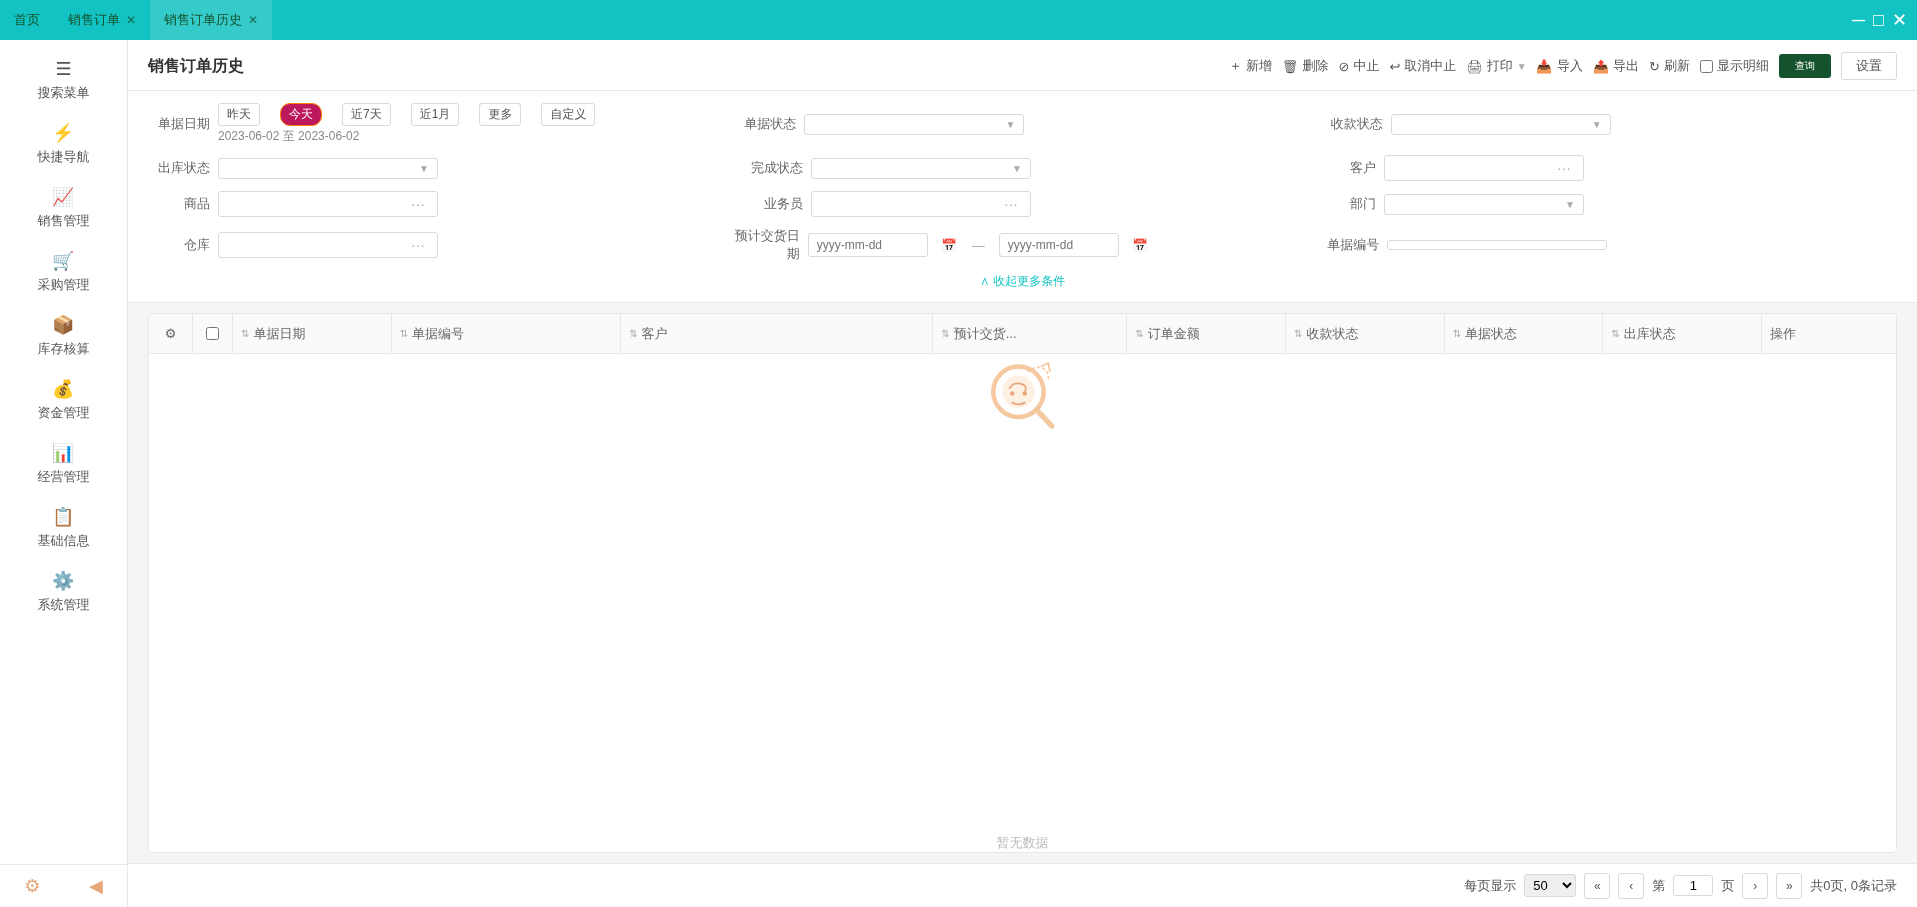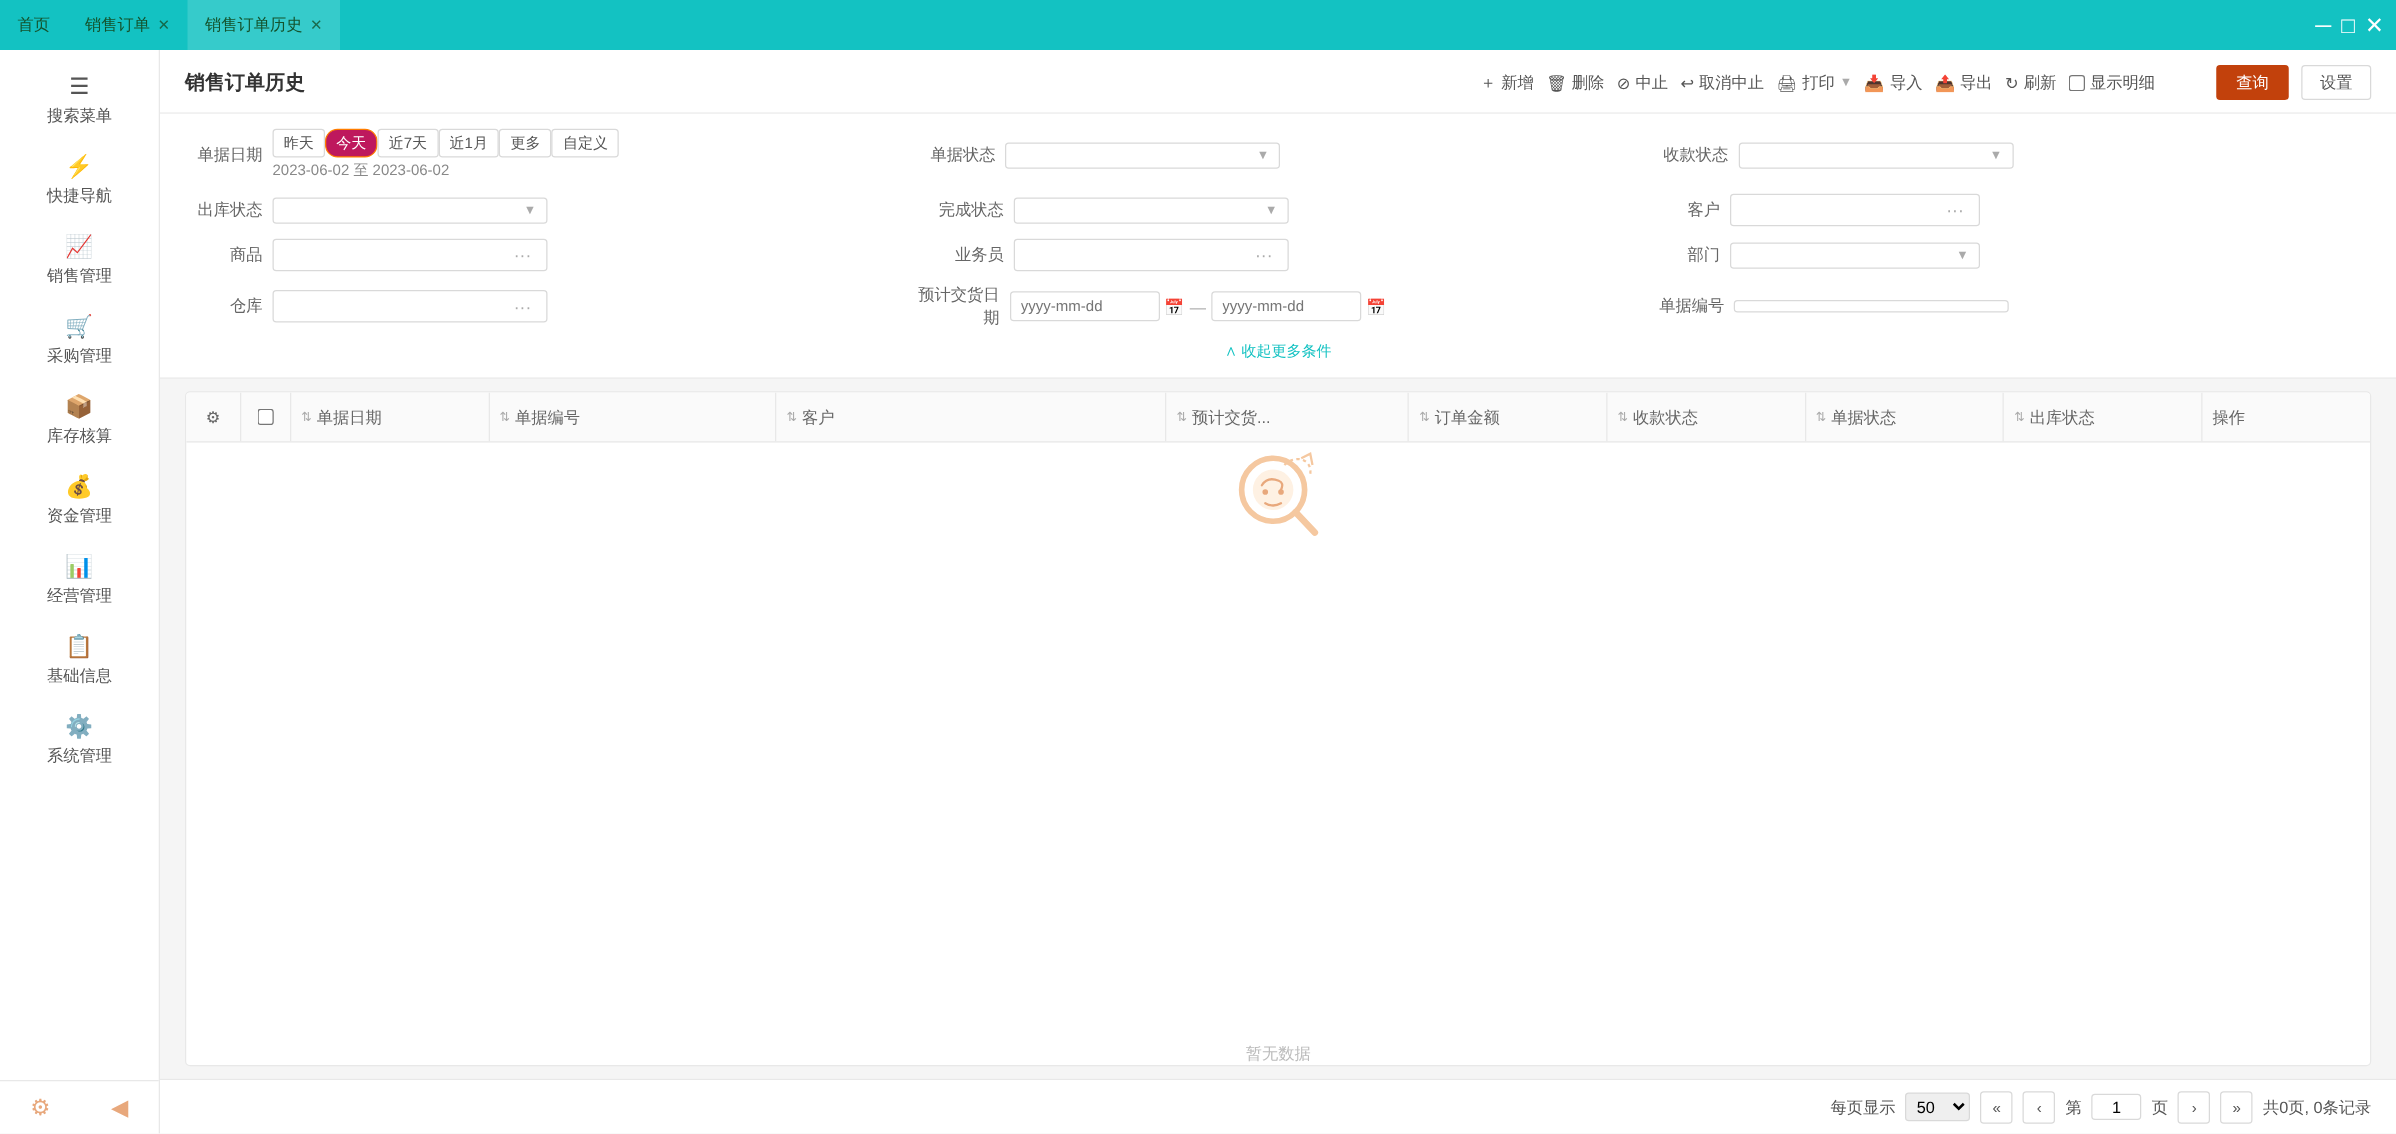--- a/index.html
+++ b/index.html
@@ -128,28 +128,27 @@
     .toolbar-btn {
       display: flex;
       align-items: center;
       gap: 4px;
       color: #555;
       cursor: pointer;
       font-size: 13px;
       white-space: nowrap;
     }
     .btn-primary {
-      background: #c2410c;
+      background: #14532d;
       color: #fff;
       border: none;
       border-radius: 3px;
       padding: 5px 16px;
       cursor: pointer;
-      font-size: 13px;
-      margin-left: 39px;
+      font-size: 10px;
     }
     .btn-secondary {
       background: #fff;
       color: #555;
       border: 1px solid #d9d9d9;
       border-radius: 3px;
       padding: 4px 14px;
       cursor: pointer;
       font-size: 13px;
     }
@@ -187,21 +186,21 @@
     }
     .filter-control {
       display: flex;
       align-items: center;
       gap: 6px;
       flex: 1;
     }
     .date-quick-btns {
       display: flex;
       align-items: center;
-      gap: 0;
+      gap: 20px;
     }
     .date-quick-btn {
       padding: 2px 8px;
       border: 1px solid #d9d9d9;
       border-radius: 3px;
       cursor: pointer;
       font-size: 12px;
       color: #555;
       background: #fff;
     }
@@ -559,21 +558,21 @@
       </div>
 
       <div class="filter-row">
         <span class="filter-label">仓库</span>
         <div class="filter-control">
           <div class="input-control" style="min-width:220px; display:flex; align-items:center; justify-content:flex-end;">
             <span class="ellipsis-btn">···</span>
           </div>
         </div>
         <span class="filter-label" style="width:80px; text-align:right;">预计交货日期</span>
-        <div class="filter-control" style="display:flex; align-items:center; gap:4px;">
+        <div class="filter-control" style="display:flex; align-items:center; gap:14px;">
           <input class="date-input" type="text" placeholder="yyyy-mm-dd" style="">
           <span class="calendar-icon">📅</span>
           <span class="date-separator">—</span>
           <input class="date-input" type="text" placeholder="yyyy-mm-dd" style="">
           <span class="calendar-icon">📅</span>
         </div>
         <span class="filter-label" style="width:70px; text-align:right;">单据编号</span>
         <div class="filter-control">
           <div class="input-control" style="min-width:220px;"></div>
         </div>

